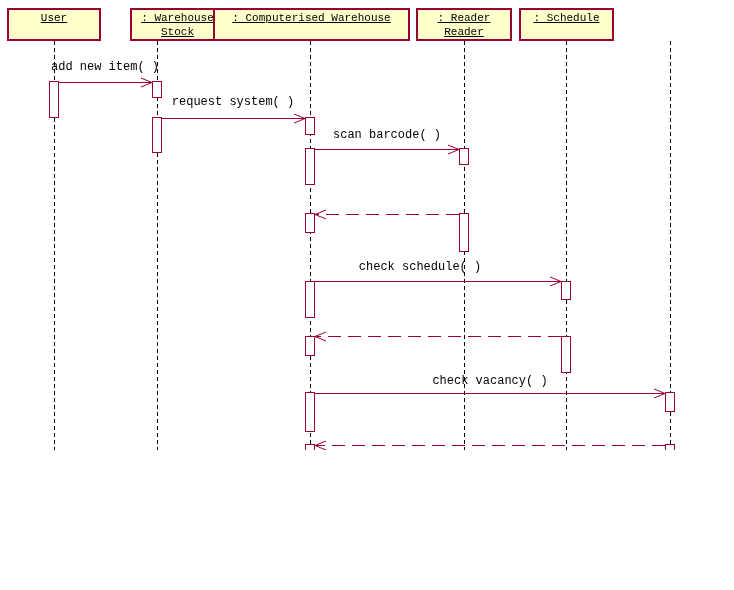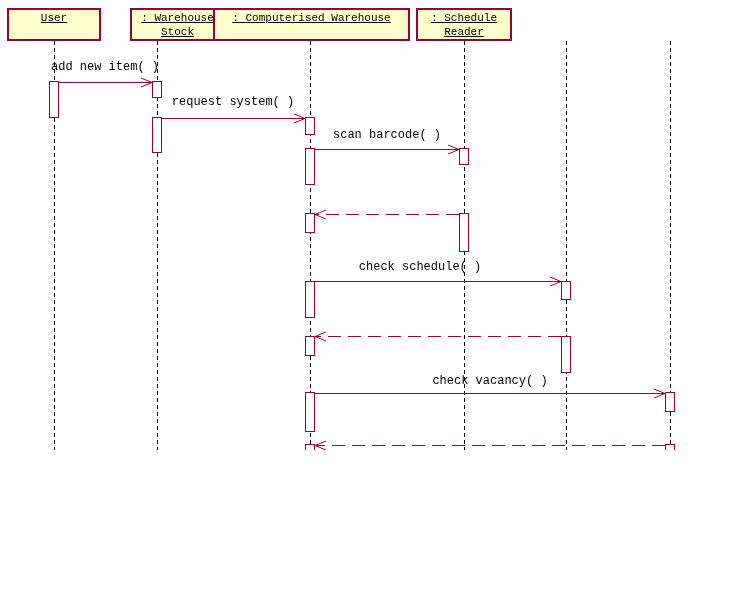--- a/index.html
+++ b/index.html
@@ -100,22 +100,25 @@
     <span class="actor-line">User</span>
   </div>
   <div class="actor-box" style="left:110px; width:95px;margin-left:20px;">
     <span class="actor-line">: Warehouse</span>
     <span class="actor-line">Stock</span>
   </div>
   <div class="actor-box" style="left:213px; width:197px;text-align:center;">
     <span class="actor-line">: Computerised Warehouse</span>
   </div>
   <div class="actor-box" style="left:416px; width:96px;">
+    <span class="actor-line">: Reader</span>
+    <span class="actor-line">Reader</span>
+  </div>
+  <div class="actor-box" style="left:519px; width:95px;">
     <span class="actor-line">: Schedule</span>
-    <span class="actor-line">Reader</span>
   </div>
 
   <div class="activation" style="left:49px;  top:81px;  height:37px;"></div>
   <div class="activation" style="left:49px;  top:481px; height:18px;"></div>
 
   <div class="activation" style="left:152px; top:81px;  height:17px;"></div>
   <div class="activation" style="left:152px; top:117px; height:36px;"></div>
 
   <div class="activation" style="left:305px; top:117px; height:18px;"></div>
   <div class="activation" style="left:305px; top:148px; height:37px;"></div>

